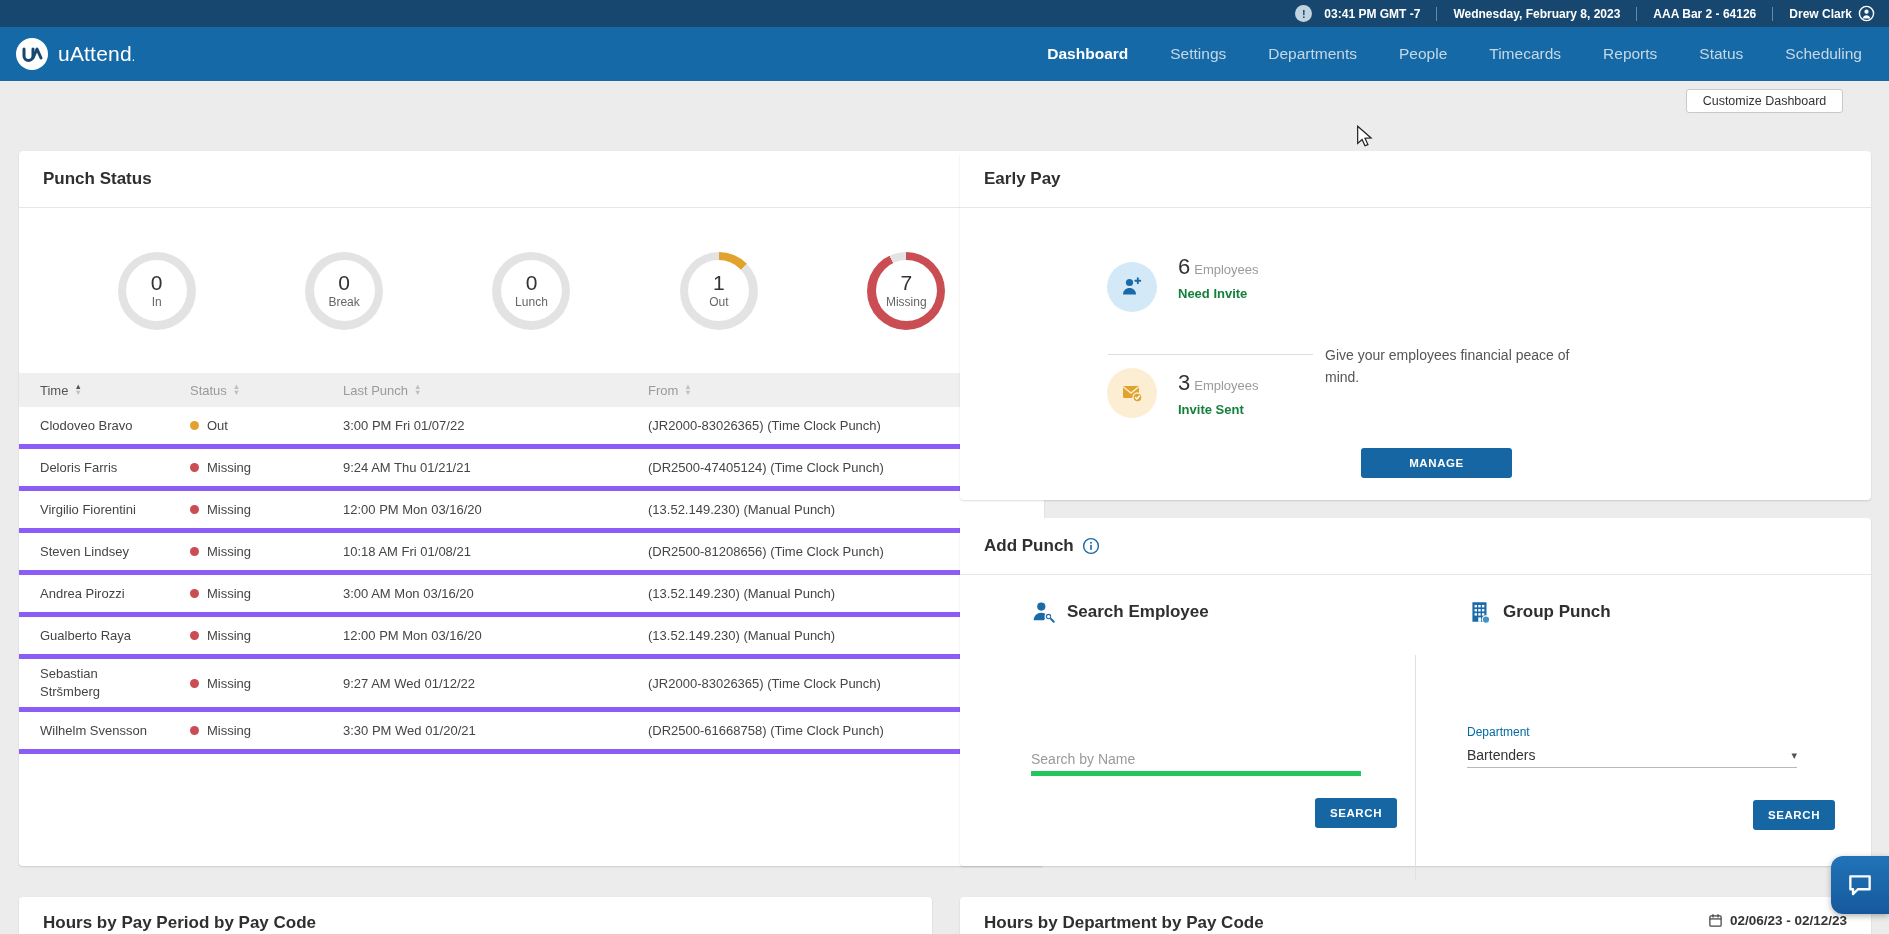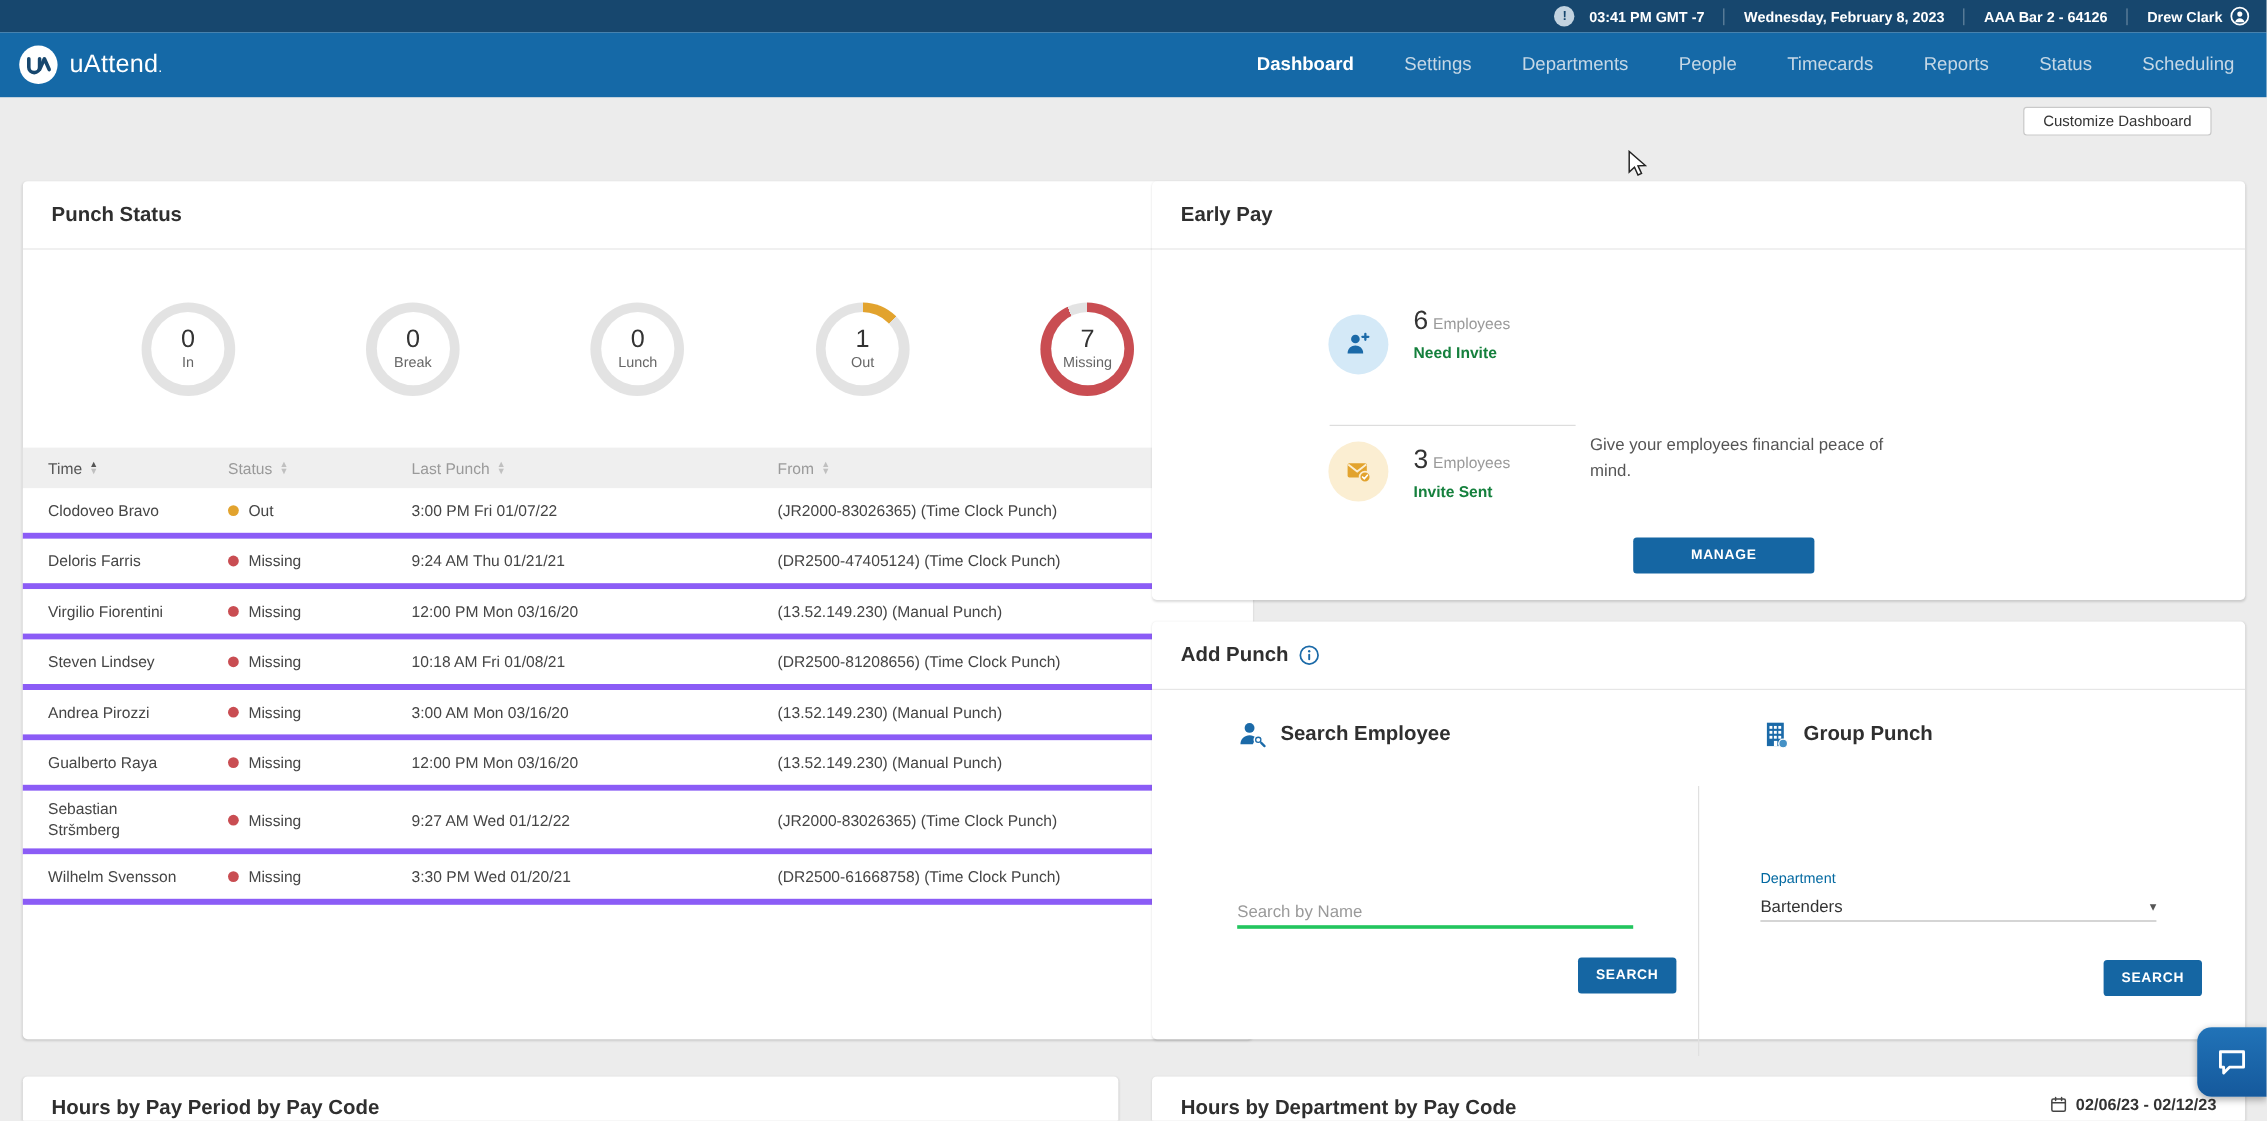--- a/index.html
+++ b/index.html
@@ -65,32 +65,32 @@
   .name-cell { max-width:115px; padding:6px 0; line-height:18px; }
   .status-cell { display:flex; align-items:center; gap:8px; }
   .dot { width:9px; height:9px; border-radius:50%; display:inline-block; }
 
   
   .stat-icon-circle { position:absolute; width:50px; height:50px; border-radius:50%;
                       display:flex; align-items:center; justify-content:center; }
   .stat-value { font-size:22px; color:#333; }
   .stat-unit { font-size:13px; color:#9a9a9a; margin-left:4px; }
   .stat-label { font-size:13px; font-weight:700; color:#15803d; margin-top:6px; }
-  .ep-desc { position:absolute; left:365px; top:151px; width:270px; font-size:14px; color:#555; line-height:22px; }
+  .ep-desc { position:absolute; left:365px; top:136px; width:270px; font-size:14px; color:#555; line-height:22px; }
   .btn-blue { background:#1566a3; color:#fff; border:none; border-radius:3px; font-size:11.5px;
               font-weight:700; letter-spacing:.6px; cursor:pointer; display:flex; align-items:center;
               justify-content:center; font-family:inherit;margin-left:36px; }
   #manage-btn { position:absolute; left:365px; top:240px; width:151px; height:30px; }
 
   
   .ap-section-title { position:absolute; display:flex; align-items:center; gap:10px;
                       font-size:17px; font-weight:700; color:#2f2f2f; }
   .ap-divider { position:absolute; left:455px; top:80px; height:225px; width:1px; background:#e0e0e0; }
   .ap-input { position:absolute; left:71px; top:172px; width:330px; border:none; outline:none;
-              border-bottom:3px solid #22c55e; font-size:14px; color:#333; padding:4px 0;
+              border-bottom:5px solid #22c55e; font-size:14px; color:#333; padding:4px 0;
               background:transparent; font-family:inherit; }
   .ap-input::placeholder { color:#9a9a9a; }
   .ap-label { position:absolute; left:507px; top:150px; font-size:12px; color:#0369a1; }
   .ap-select { position:absolute; left:507px; top:168px; width:330px; border-bottom:1px solid #b9b9b9;
                font-size:14px; color:#333; padding:4px 0; display:flex; justify-content:space-between;
                align-items:center; cursor:pointer; }
   .caret { font-size:11px; color:#555; }
   #search-emp-btn { position:absolute; left:319px; top:223px; width:82px; height:30px; }
   #search-grp-btn { position:absolute; left:757px; top:225px; width:82px; height:30px; }
 

